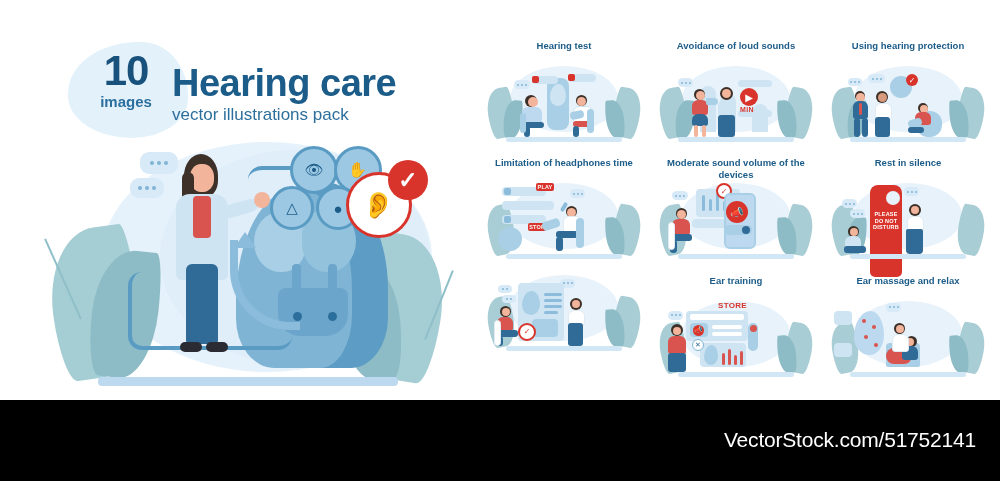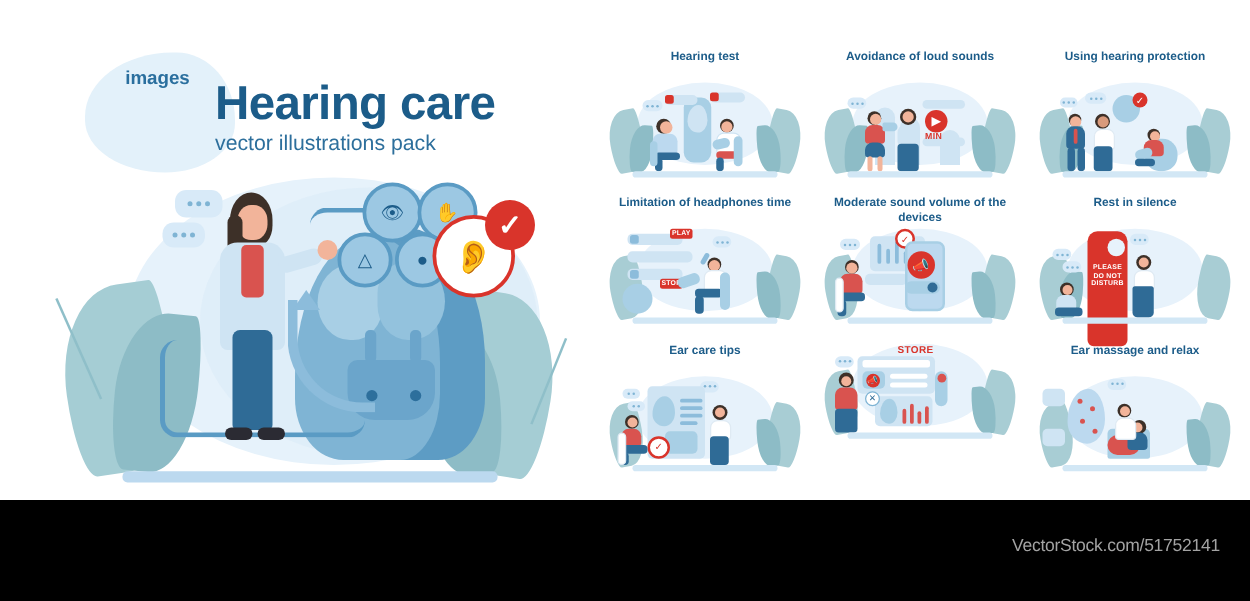--- a/index.html
+++ b/index.html
@@ -194,34 +194,35 @@
 
   
   .footer{
     position:absolute;left:0;top:400px;width:1000px;height:81px;background:#000;
   }
   .brand{
     position:absolute;left:28px;top:20px;color:#fff;font-size:36px;font-weight:bold;
     letter-spacing:-0.5px;font-family:"Liberation Sans", sans-serif;
   }
   .url{
-    position:absolute;right:24px;top:28px;color:#a3a3a3;font-size:14px;
+    position:absolute;right:24px;top:28px;color:#ffffff;font-size:21px;
     letter-spacing:-0.2px;
   }
 </style>
 </head>
 <body>
 
 <div id="root">
 
   <div class="hero">
     <div class="hero-blob"></div>
 
     <div class="hero-head">
       <div class="count-wrap">
+        <div class="count-num">10</div>
         <div class="count-lbl">images</div>
       </div>
       <div class="title-wrap">
         <div class="main-title">Hearing care</div>
         <div class="sub-title">vector illustrations pack</div>
       </div>
     </div>
 
     <div class="stage">
       <div class="stage-bg-circle"></div>
@@ -515,21 +516,20 @@
           <div class="fhead" style="left:5px;top:0;width:12px;height:12px;background:#3d3028;"></div>
           <div class="fhead" style="left:7px;top:2px;width:8px;height:8px;background:#f2b49a;"></div>
           <div class="fbody" style="left:3px;top:12px;width:15px;height:14px;background:#ffffff;border:1px solid #dfeaf3;"></div>
           <div class="fbody" style="left:2px;top:25px;width:17px;height:25px;background:#2f6b96;border-radius:2px 2px 4px 4px;"></div>
         </div>
         <div class="scene-floor"></div>
       </div>
     </div>
 
     <div class="cell">
-      <div class="cell-title">Ear care tips</div>
       <div class="scene">
         <div class="scene-bg"></div>
         <div class="sleaf left"></div>
         <div class="sleaf right"></div>
         <div class="sleaf right2"></div>
         <div class="sbub" style="left:14px;top:12px;width:14px;height:8px;">
           <span class="sbdot"></span>
           <span class="sbdot"></span>
         </div>
         <div class="sbub" style="left:18px;top:22px;width:14px;height:8px;">
@@ -561,20 +561,21 @@
           <div class="fhead" style="left:4px;top:0;width:12px;height:12px;background:#3d3028;"></div>
           <div class="fhead" style="left:6px;top:2px;width:8px;height:8px;background:#f2b49a;"></div>
           <div class="fbody" style="left:2px;top:12px;width:15px;height:14px;background:#ffffff;border:1px solid #dfeaf3;"></div>
           <div class="fbody" style="left:2px;top:25px;width:15px;height:23px;background:#2f6b96;border-radius:3px;"></div>
         </div>
         <div class="scene-floor"></div>
       </div>
     </div>
 
     <div class="cell">
+      <div class="cell-title">Ear training</div>
       <div class="scene">
         <div class="scene-bg"></div>
         <div class="sleaf left"></div>
         <div class="sleaf right"></div>
         <div class="sleaf right2"></div>
         <div class="sbub" style="left:12px;top:12px;width:15px;height:9px;">
           <span class="sbdot"></span>
           <span class="sbdot"></span>
           <span class="sbdot"></span>
         </div>

